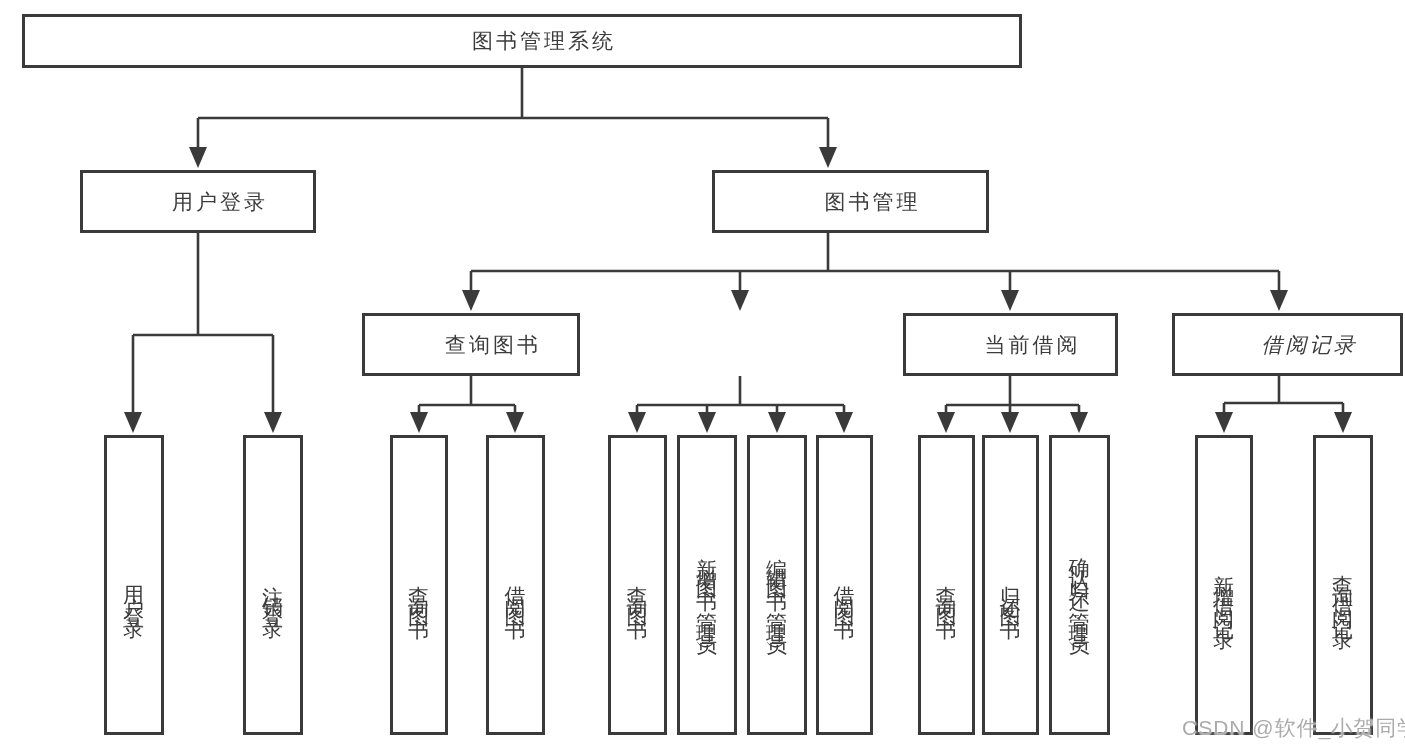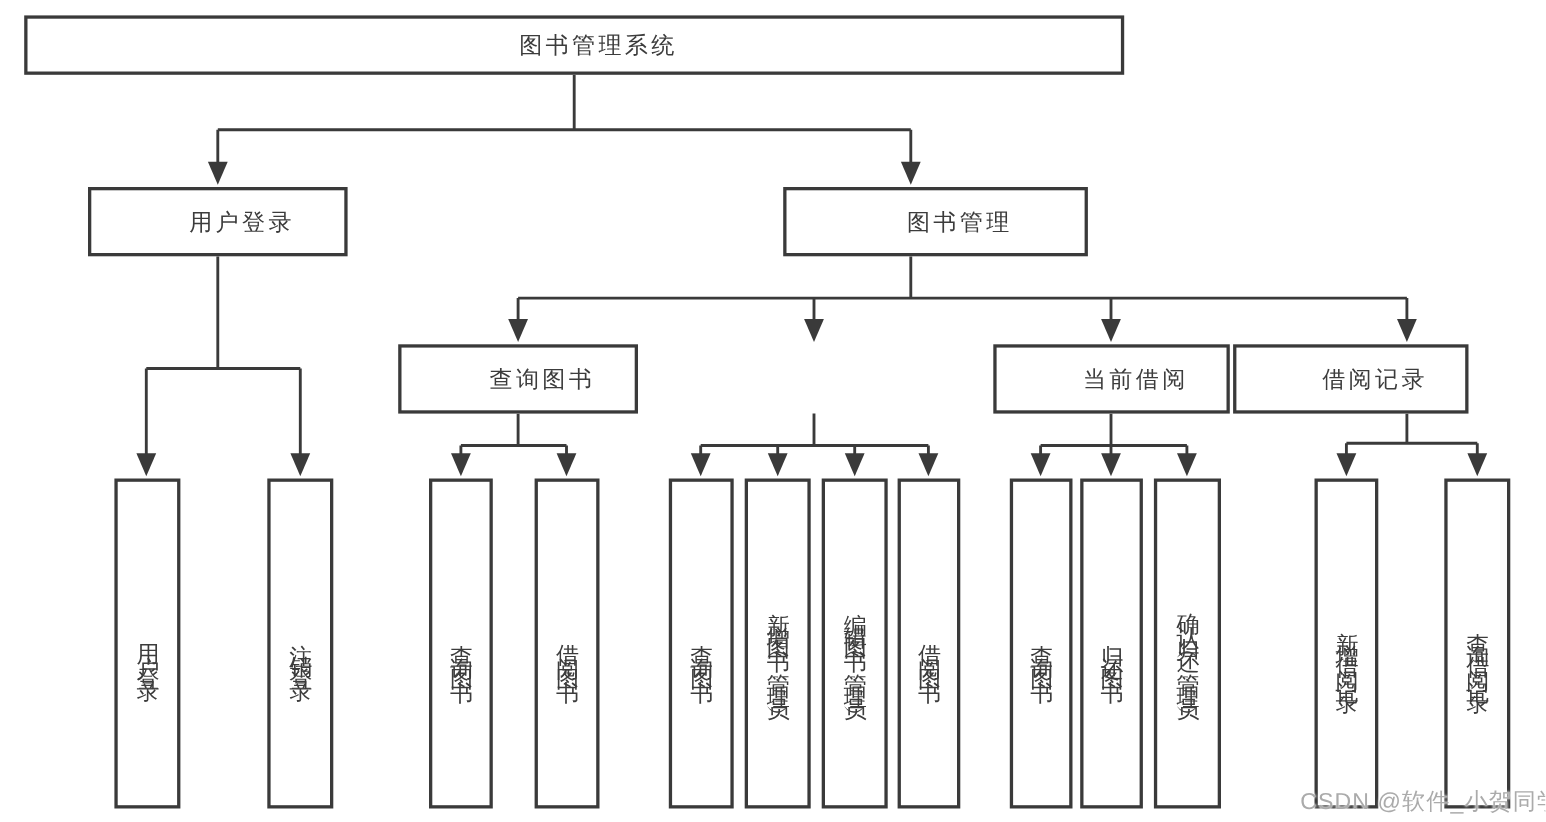--- a/index.html
+++ b/index.html
@@ -108,21 +108,21 @@
   <div class="box" style="left:712px;top:170px;width:277px;height:63px;">
     <span>图书管理</span>
   </div>
 
   <div class="box" style="left:362px;top:313px;width:218px;height:63px;">
     <span>查询图书</span>
   </div>
   <div class="box" style="left:903px;top:313px;width:215px;height:63px;">
     <span>当前借阅</span>
   </div>
-  <div class="box" style="left:1121px;top:313px;width:214px;height:63px;">
+  <div class="box" style="left:1172px;top:313px;width:231px;height:63px;font-style:italic;">
     <span>借阅记录</span>
   </div>
 
   <div class="leaf" style="left:104px;width:60px;">
     <span>用户登录</span>
   </div>
   <div class="leaf" style="left:243px;width:60px;">
     <span>注销登录</span>
   </div>
   <div class="leaf" style="left:390px;width:58px;">

